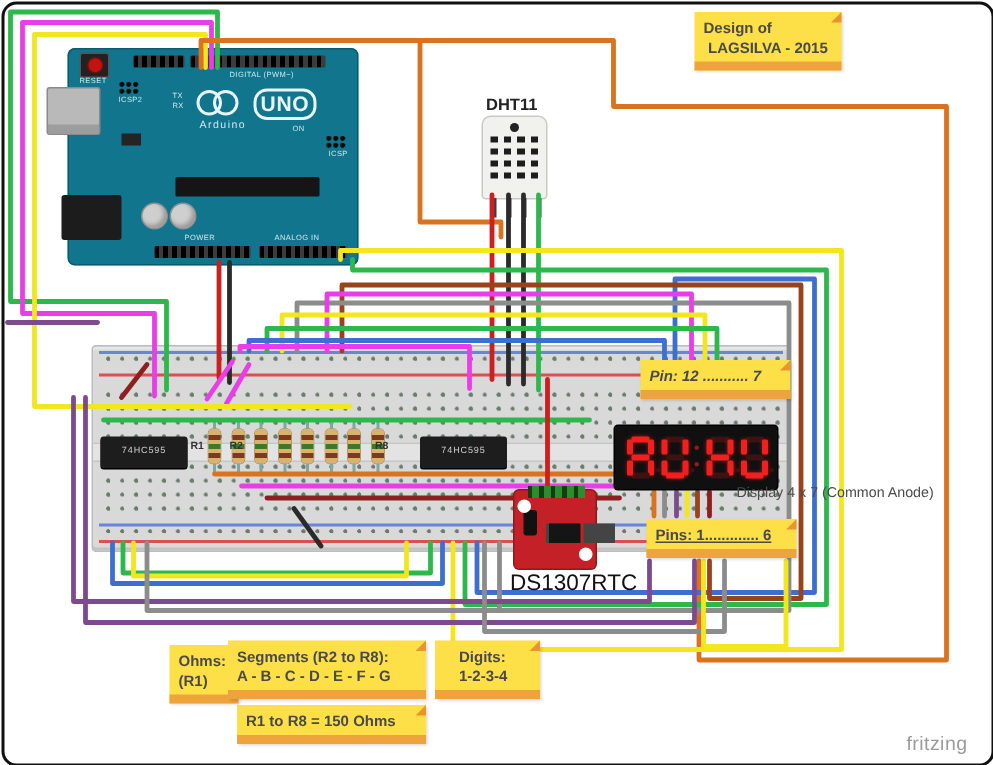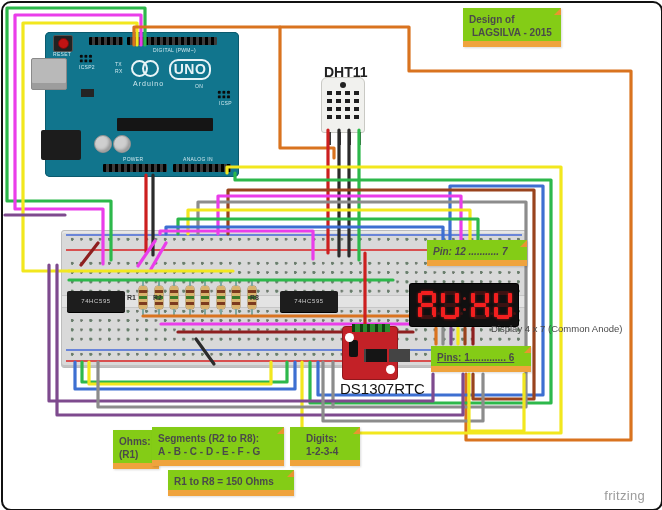--- a/index.html
+++ b/index.html
@@ -34,21 +34,21 @@
   .uno-oval{position:absolute;left:124px;top:27px;width:38px;height:17px;border:2px solid #e8f4f7;
             border-radius:9px;color:#e8f4f7;font-size:14px;font-weight:bold;text-align:center;line-height:17px;letter-spacing:.5px;}
   .brand{position:absolute;left:88px;top:48px;color:#cfe8ee;font-size:7px;letter-spacing:1px;}
   
   .dht{position:absolute;left:318px;top:74px;width:42px;height:54px;background:#f1f1ee;
        border:1px solid #c9c9c4;border-radius:6px 6px 3px 3px;z-index:2;}
   .dht .hole{position:absolute;left:18px;top:4px;width:6px;height:6px;background:#222;border-radius:50%;}
   .dht .vrow{position:absolute;left:5px;width:32px;height:4px;
              background-image:repeating-linear-gradient(90deg,#1d1d1d 0 5px,transparent 5px 9px);}
   .dht .leg{position:absolute;top:54px;width:3px;height:13px;background:#3d3d3d;}
-  .dht-label{position:absolute;left:321px;top:61px;font-size:14px;font-weight:bold;color:#222;z-index:2;}
+  .dht-label{position:absolute;left:321px;top:61px;font-size:11px;font-weight:bold;color:#222;z-index:2;}
   
   .bb{position:absolute;left:58px;top:227px;width:464px;height:136px;background:#d9d9d9;
       border:1px solid #bdbdbd;border-radius:3px;z-index:1;
       box-shadow:inset 0 2px 0 #e7e7e7, inset 0 -2px 0 #c2c2c2;}
   .railline{position:absolute;left:4px;width:456px;height:2px;}
   .dots{position:absolute;left:8px;width:450px;
         background-image:radial-gradient(circle at 2.2px 2.2px,#6e7a6e 1.2px,transparent 1.5px),
                          radial-gradient(circle at 2.2px 2.2px,#2f7f45 1.1px,transparent 1.4px);
         background-size:9.3px 9.3px,18.6px 9.3px;}
   .channel{position:absolute;left:0;top:64px;width:464px;height:11px;background:#e3e3e3;
@@ -82,21 +82,21 @@
   .rtc{position:absolute;left:340px;top:324px;width:54px;height:52px;background:#c32127;
        border-radius:3px;z-index:6;box-shadow:0 0 0 1px #8f181d;}
   .rtc .hdrpins{position:absolute;left:9px;top:-3px;width:38px;height:8px;background:#2e8b2e;
         background-image:repeating-linear-gradient(90deg,#103f10 0 3px,#2e8b2e 3px 7.6px);}
   .rtc .cap2{position:absolute;left:6px;top:13px;width:9px;height:17px;background:#111;border-radius:2px;}
   .rtc .soic{position:absolute;left:23px;top:22px;width:21px;height:13px;background:#151515;
         box-shadow:-2px 0 0 #444, 23px 0 0 #444;}
   .rtc .mh{position:absolute;width:9px;height:9px;border-radius:50%;background:#fff;}
   .rtc-label{position:absolute;left:337px;top:377px;font-size:15px;color:#111;z-index:6;}
   
-  .note{position:absolute;background:#84cc16;border-bottom:6px solid #efa33d;z-index:7;
+  .note{position:absolute;background:#fde047;border-bottom:6px solid #efa33d;z-index:7;
         color:#4a4a4a;font-size:10px;font-weight:bold;line-height:13px;padding:5px 6px 2px 6px;
         box-shadow:1px 1px 2px rgba(0,0,0,.15);}
   .note::after{content:"";position:absolute;right:0;top:0;border-style:solid;border-width:0 7px 7px 0;
         border-color:transparent #e8952f transparent transparent;transform:rotate(90deg);}
   .caption{position:absolute;color:#4a4a4a;font-size:9.5px;z-index:6;}
   .watermark{position:absolute;right:16px;bottom:6px;font-size:13px;color:#9b9b9b;z-index:7;letter-spacing:.3px;}
 </style>
 </head>
 <body>
 
@@ -293,21 +293,21 @@
     <div>Pins: 1............. 6</div>
   </div>
   <div class="note" style="left:110px;top:427px;width:34px;">
     <div>Ohms:</div>
     <div>(R1)</div>
   </div>
   <div class="note" style="left:149px;top:424px;width:120px;">
     <div>Segments (R2 to R8):</div>
     <div>A - B - C - D - E - F - G</div>
   </div>
-  <div class="note" style="left:165px;top:467px;width:114px;">
+  <div class="note" style="left:155px;top:467px;width:114px;">
     <div>R1 to R8 = 150 Ohms</div>
   </div>
   <div class="note" style="left:287px;top:424px;width:48px;padding-left:16px;">
     <div>Digits:</div>
     <div>1-2-3-4</div>
   </div>
 
   <span class="watermark">fritzing</span>
 </div>
 

